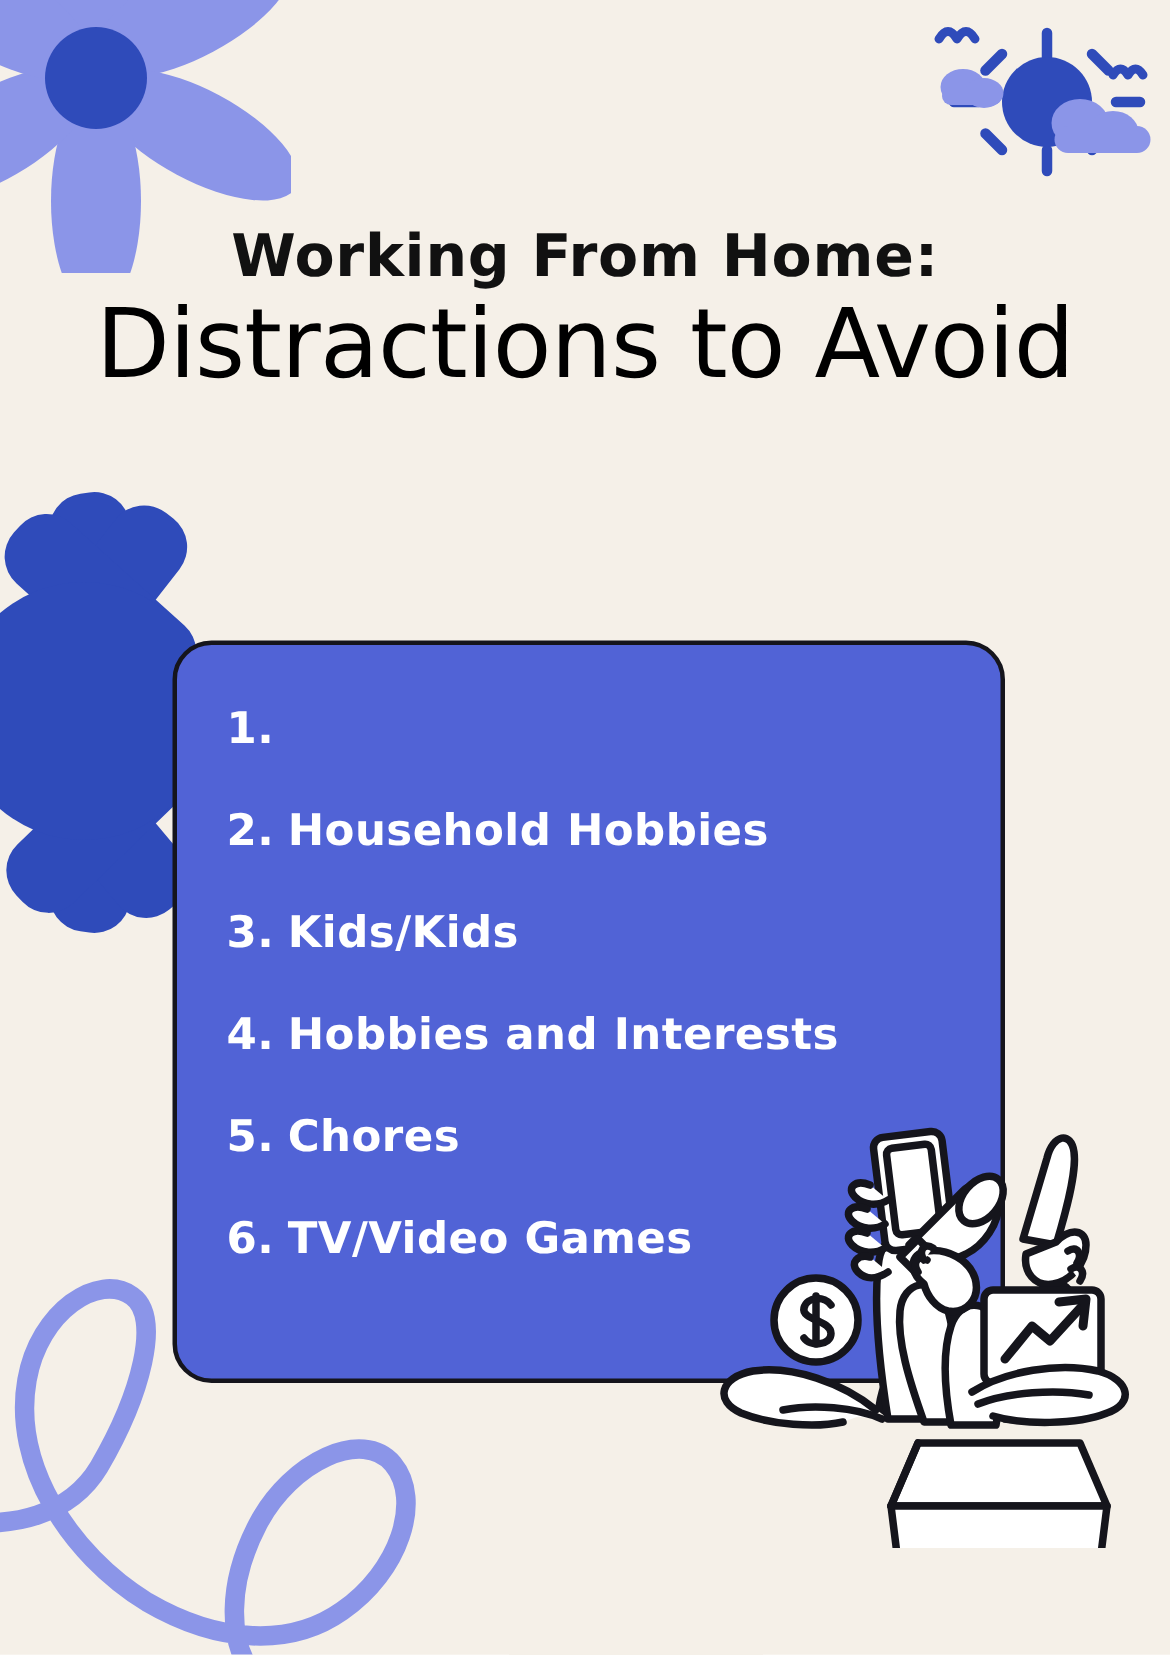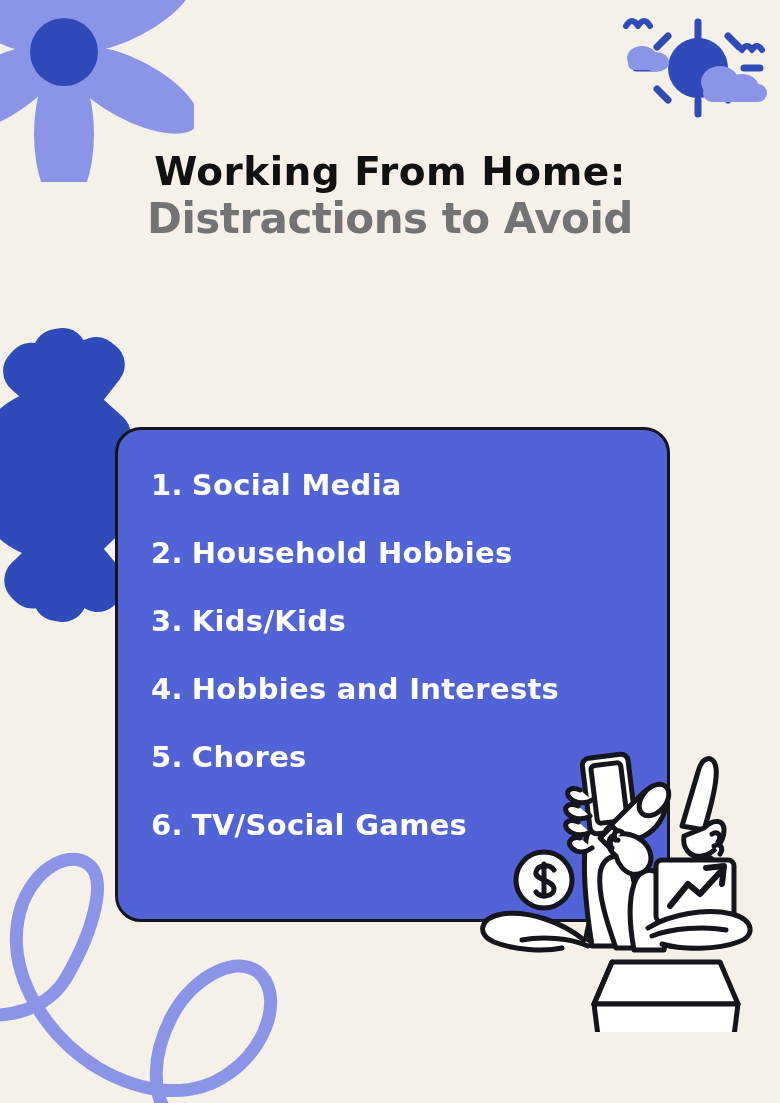--- a/index.html
+++ b/index.html
@@ -44,24 +44,24 @@
     font-family: "DejaVu Sans", "Liberation Sans", sans-serif;
     font-size: 39px;
     font-weight: 700;
     letter-spacing: 0.5px;
     color: #111111;
     line-height: 1.05;
   }
   .title-line-2 {
     display: block;
     font-family: "DejaVu Sans", "Liberation Sans", sans-serif;
-    font-size: 42px;
-    font-weight: 700;
+    font-size: 64px;
+    font-weight: 400;
     letter-spacing: -0.5px;
-    color: #737373;
+    color: #000000;
     line-height: 1.12;
     margin-top: 2px;
   }
 
   
   #list-card {
     position: absolute;
     left: 115px;
     top: 427px;
     width: 555px;
@@ -175,41 +175,40 @@
 
   <div id="title-block">
     <span class="title-line-1">Working From Home:</span>
     <span class="title-line-2">Distractions to Avoid</span>
   </div>
 
   <div id="list-card">
     <ul id="distraction-list">
       <li>
         <span class="li-num">1.</span>
-        <span class="li-text">Social Media</span>
       </li>
       <li>
         <span class="li-num">2.</span>
         <span class="li-text">Household Hobbies</span>
       </li>
       <li>
         <span class="li-num">3.</span>
         <span class="li-text">Kids/Kids</span>
       </li>
       <li>
         <span class="li-num">4.</span>
         <span class="li-text">Hobbies and Interests</span>
       </li>
       <li>
         <span class="li-num">5.</span>
         <span class="li-text">Chores</span>
       </li>
       <li>
         <span class="li-num">6.</span>
-        <span class="li-text">TV/Social Games</span>
+        <span class="li-text">TV/Video Games</span>
       </li>
     </ul>
   </div>
 
   <svg id="hands-box" viewBox="0 0 300 300">
     <g fill="#FFFFFF" stroke="#15151C" stroke-width="5" stroke-linecap="round" stroke-linejoin="round">
 
       <g>
         <path d="M 118 208 C 96 190 62 178 36 182 C 14 186 10 202 28 210
                  C 48 218 78 220 96 216"></path>

